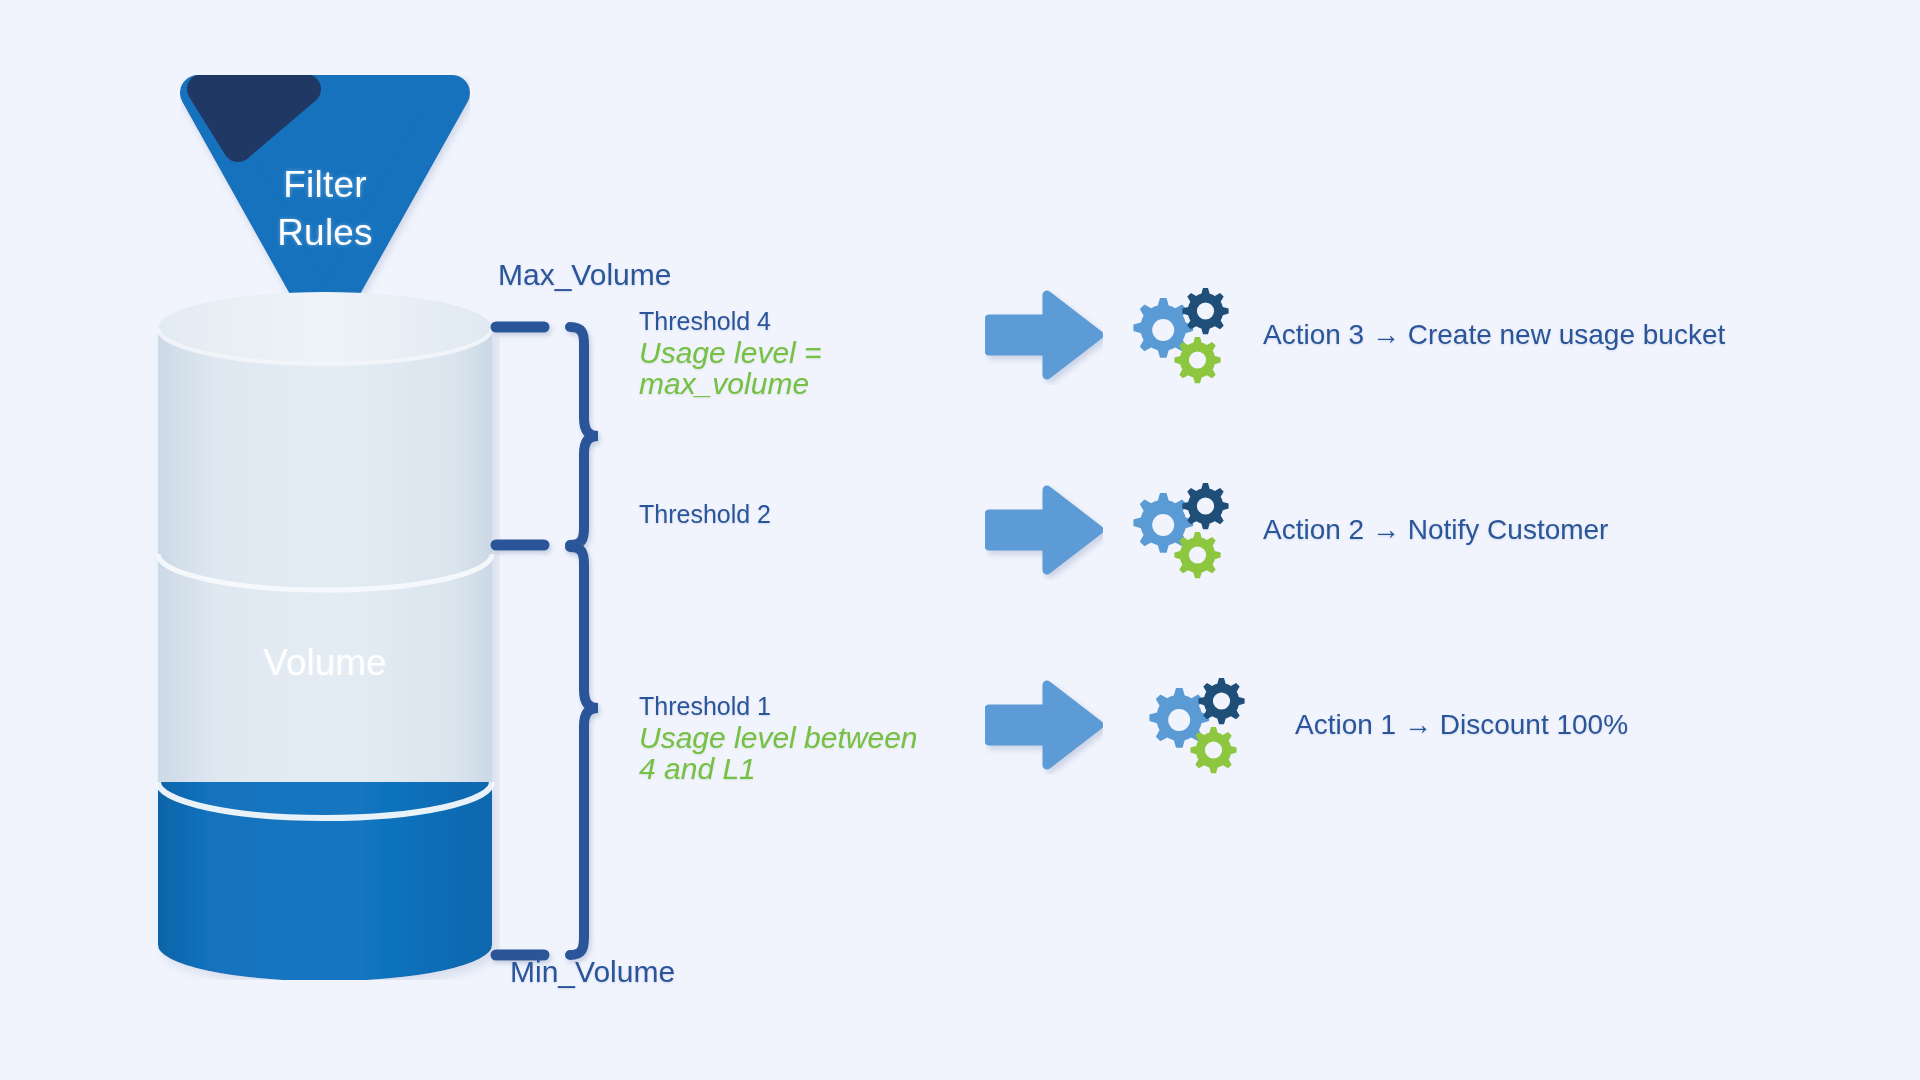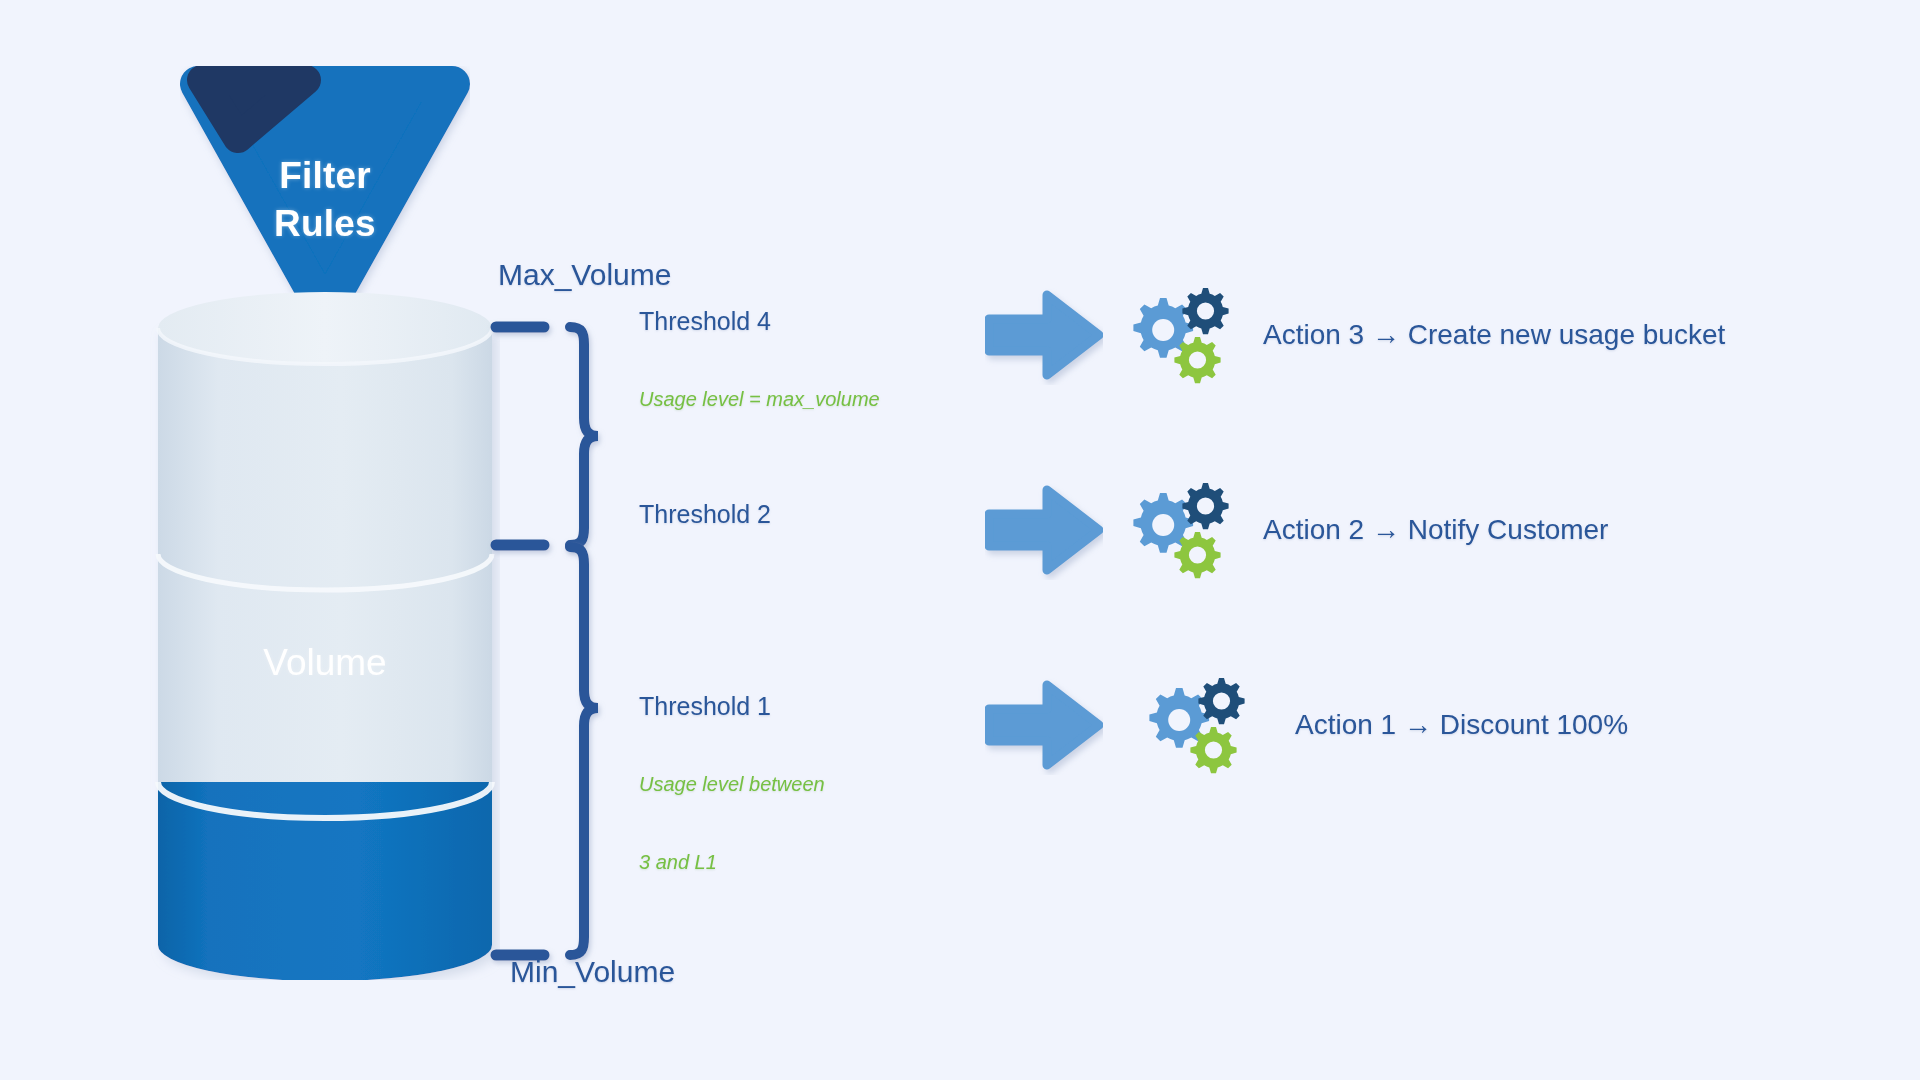--- a/index.html
+++ b/index.html
@@ -19,24 +19,23 @@
     left: 0;
     top: 0;
     width: 1920px;
     height: 1080px;
   }
   .abs { position: absolute; }
 
   
   #funnel-group {
     left: 180px;
-    top: 66px;
+    top: 75px;
     width: 290px;
     height: 260px;
-    font-weight: bold;
   }
   #funnel-label {
     position: absolute;
     left: 0;
     top: 86px;
     width: 290px;
     text-align: center;
     color: #ffffff;
     font-size: 37px;
     line-height: 48px;
@@ -78,25 +77,24 @@
   
   .threshold-block { width: 360px; }
   .threshold-title {
     color: #2a5699;
     font-size: 25px;
     line-height: 32px;
     text-shadow: 0 1px 2px rgba(180,190,215,0.5);
   }
   .threshold-cond {
     color: #76c043;
-    font-size: 20px;
+    font-size: 30px;
     line-height: 31px;
     font-style: italic;
     text-shadow: 0 1px 2px rgba(180,200,180,0.45);
-    margin-top: 47px;
   }
   #threshold-3-block { left: 639px; top: 305px; }
   #threshold-2-block { left: 639px; top: 498px; }
   #threshold-1-block { left: 639px; top: 690px; }
 
   
   .action-row {
     position: absolute;
     height: 120px;
     display: flex;
@@ -218,21 +216,21 @@
     <div class="threshold-cond">Usage level = max_volume</div>
   </div>
 
   <div class="abs threshold-block" id="threshold-2-block">
     <div class="threshold-title">Threshold 2</div>
   </div>
 
   <div class="abs threshold-block" id="threshold-1-block">
     <div class="threshold-title">Threshold 1</div>
     <div class="threshold-cond">Usage level between</div>
-    <div class="threshold-cond">3 and L1</div>
+    <div class="threshold-cond">4 and L1</div>
   </div>
 
   <div class="action-row" id="action-row-3">
     <svg class="action-arrow" viewBox="0 0 118 100">
       <defs>
         <filter id="arrShadow3" x="-25%" y="-25%" width="160%" height="170%">
           <feDropShadow dx="3" dy="4" stdDeviation="3" flood-color="#9aa8c4" flood-opacity="0.45"></feDropShadow>
         </filter>
       </defs>
       <path d="M 4 34 L 62 34 L 62 10 L 114 50 L 62 90 L 62 66 L 4 66 Z" fill="#5b9bd5" stroke="#5b9bd5" stroke-width="9" stroke-linejoin="round" filter="url(#arrShadow3)"></path>

